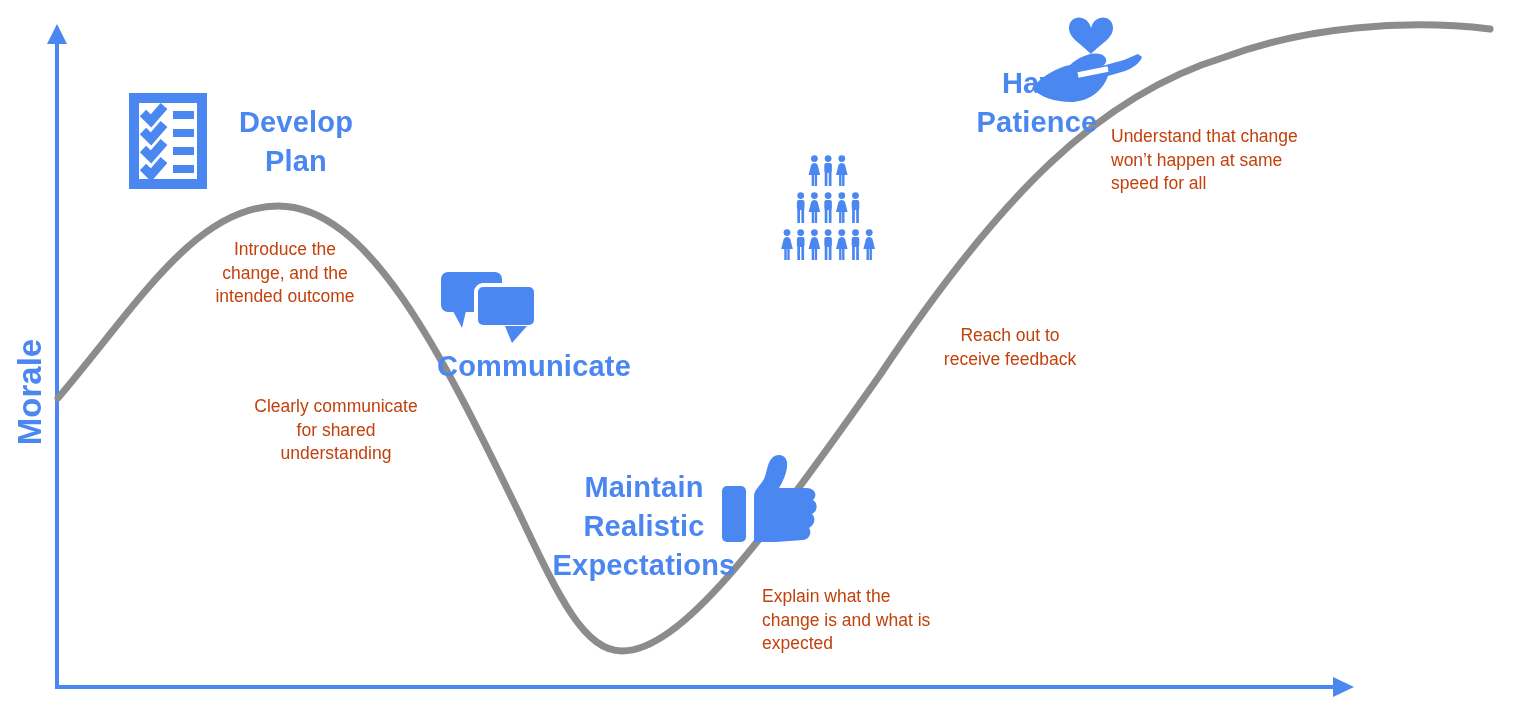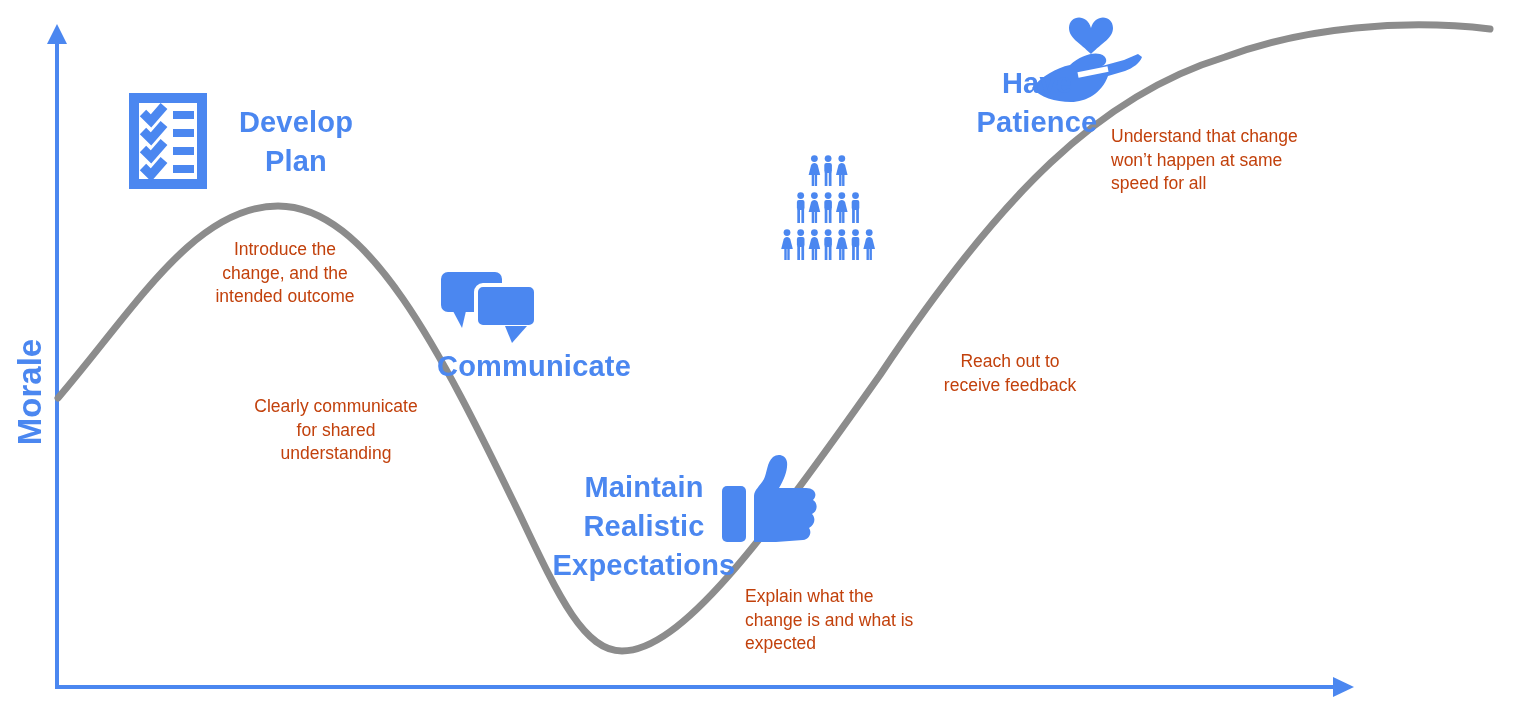--- a/index.html
+++ b/index.html
@@ -112,21 +112,21 @@
              L88,36
              C97,36 100,43 95,48
              C100,51 100,59 94,62
              C98,66 97,73 91,76
              C94,80 92,87 85,88
              L58,90 Z" fill="#4b87f0"></path>
   </svg>
   <div class="stage-label" style="left:644px; top:526px;">Maintain
 Realistic
 Expectations</div>
-  <div class="note left" style="left:745px; top:620px;">Explain what the
+  <div class="note left" style="left:762px; top:620px;">Explain what the
 change is and what is
 expected</div>
 
   <svg class="icon" style="left:780px; top:155px;" width="96" height="108" viewBox="0 0 96 108">
     <defs>
       <symbol id="p-man" viewBox="0 0 14 32">
         <circle cx="7" cy="3.6" r="3.4" fill="#4b87f0"></circle>
         <rect x="3.2" y="8" width="7.6" height="10" rx="2" fill="#4b87f0"></rect>
         <rect x="3.6" y="17" width="2.7" height="14" fill="#4b87f0"></rect>
         <rect x="7.7" y="17" width="2.7" height="14" fill="#4b87f0"></rect>
@@ -150,21 +150,21 @@
     <use href="#p-man" x="68.5" y="37" width="14" height="32"></use>
 
     <use href="#p-woman" x="0" y="74" width="14" height="32"></use>
     <use href="#p-man" x="13.7" y="74" width="14" height="32"></use>
     <use href="#p-woman" x="27.4" y="74" width="14" height="32"></use>
     <use href="#p-man" x="41.1" y="74" width="14" height="32"></use>
     <use href="#p-woman" x="54.8" y="74" width="14" height="32"></use>
     <use href="#p-man" x="68.5" y="74" width="14" height="32"></use>
     <use href="#p-woman" x="82.2" y="74" width="14" height="32"></use>
   </svg>
-  <div class="note center" style="left:1010px; top:347px;margin-top:26px;">Reach out to
+  <div class="note center" style="left:1010px; top:347px;">Reach out to
 receive feedback</div>
 
   <svg class="icon" style="left:1030px; top:8px;" width="114" height="98" viewBox="0 0 114 98">
     <path d="M61,20 C57,5 39,7 39,20 C39,30 50,35 61,46 C72,35 83,30 83,20 C83,7 65,5 61,20 Z" fill="#4b87f0"></path>
     <path d="M2,80
              C12,68 26,60 40,57
              C50,48 62,44 70,46
              C78,48 78,56 72,58
              L94,52
              L108,46 L112,49

